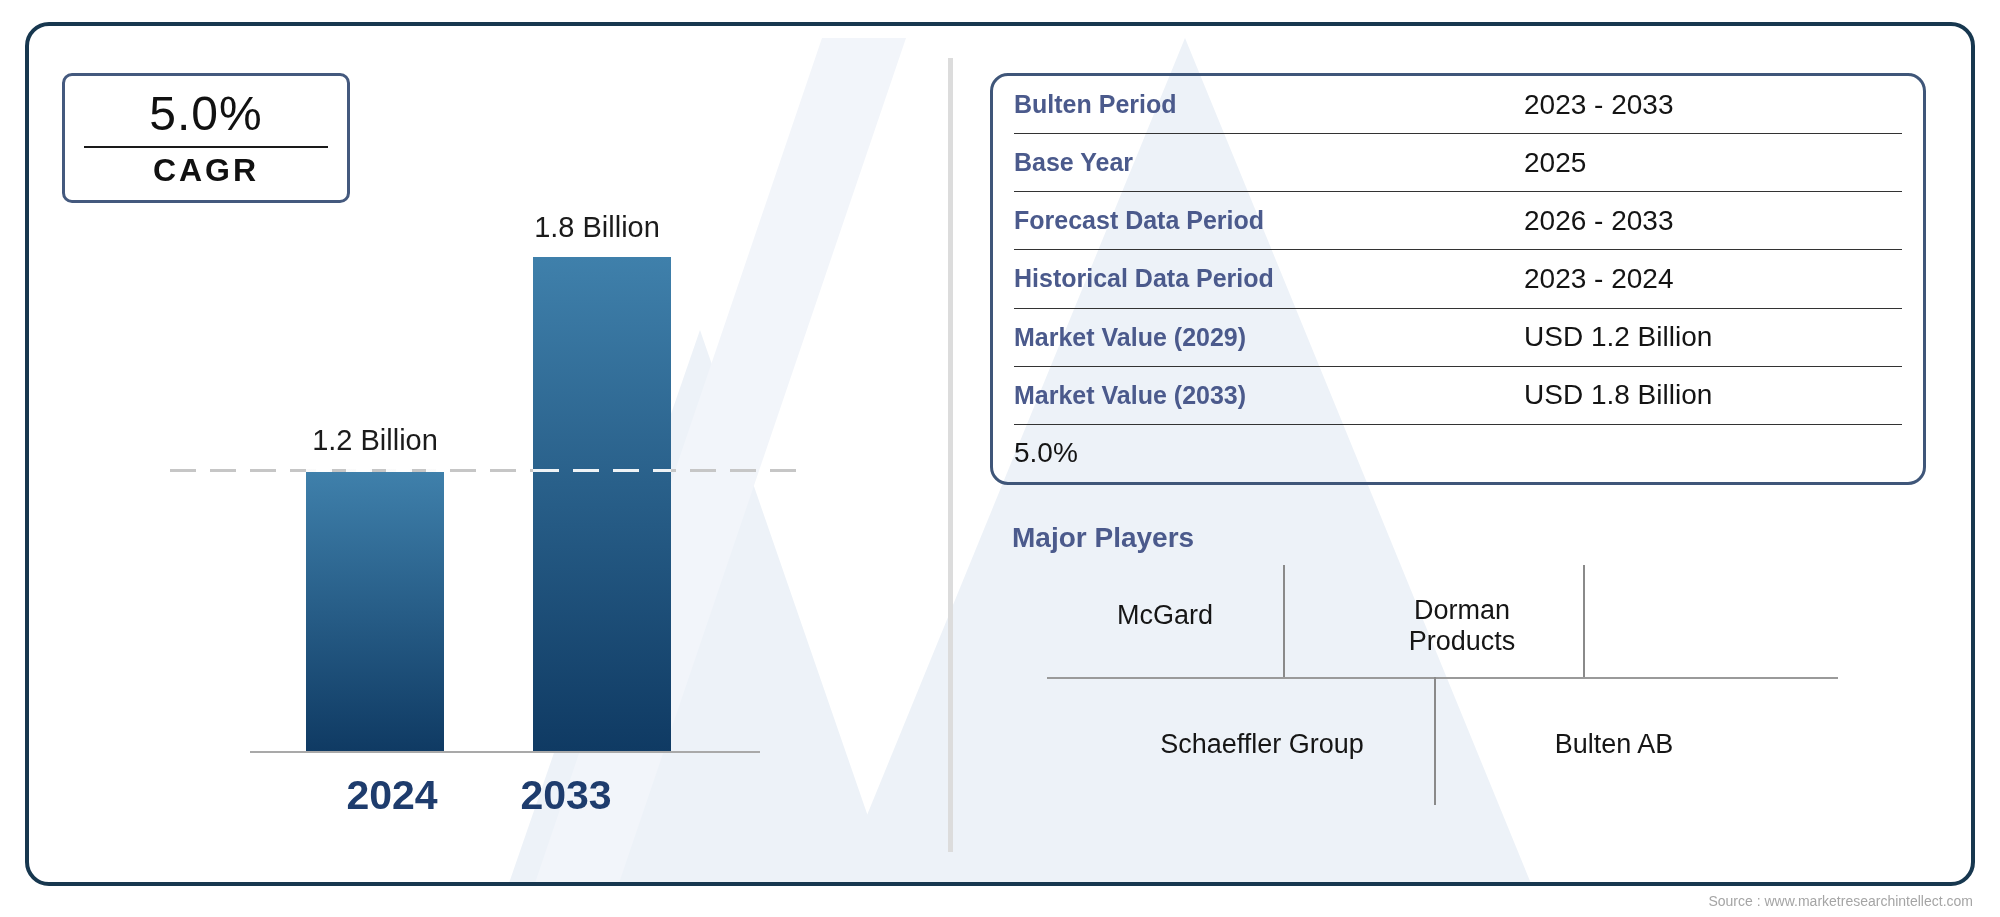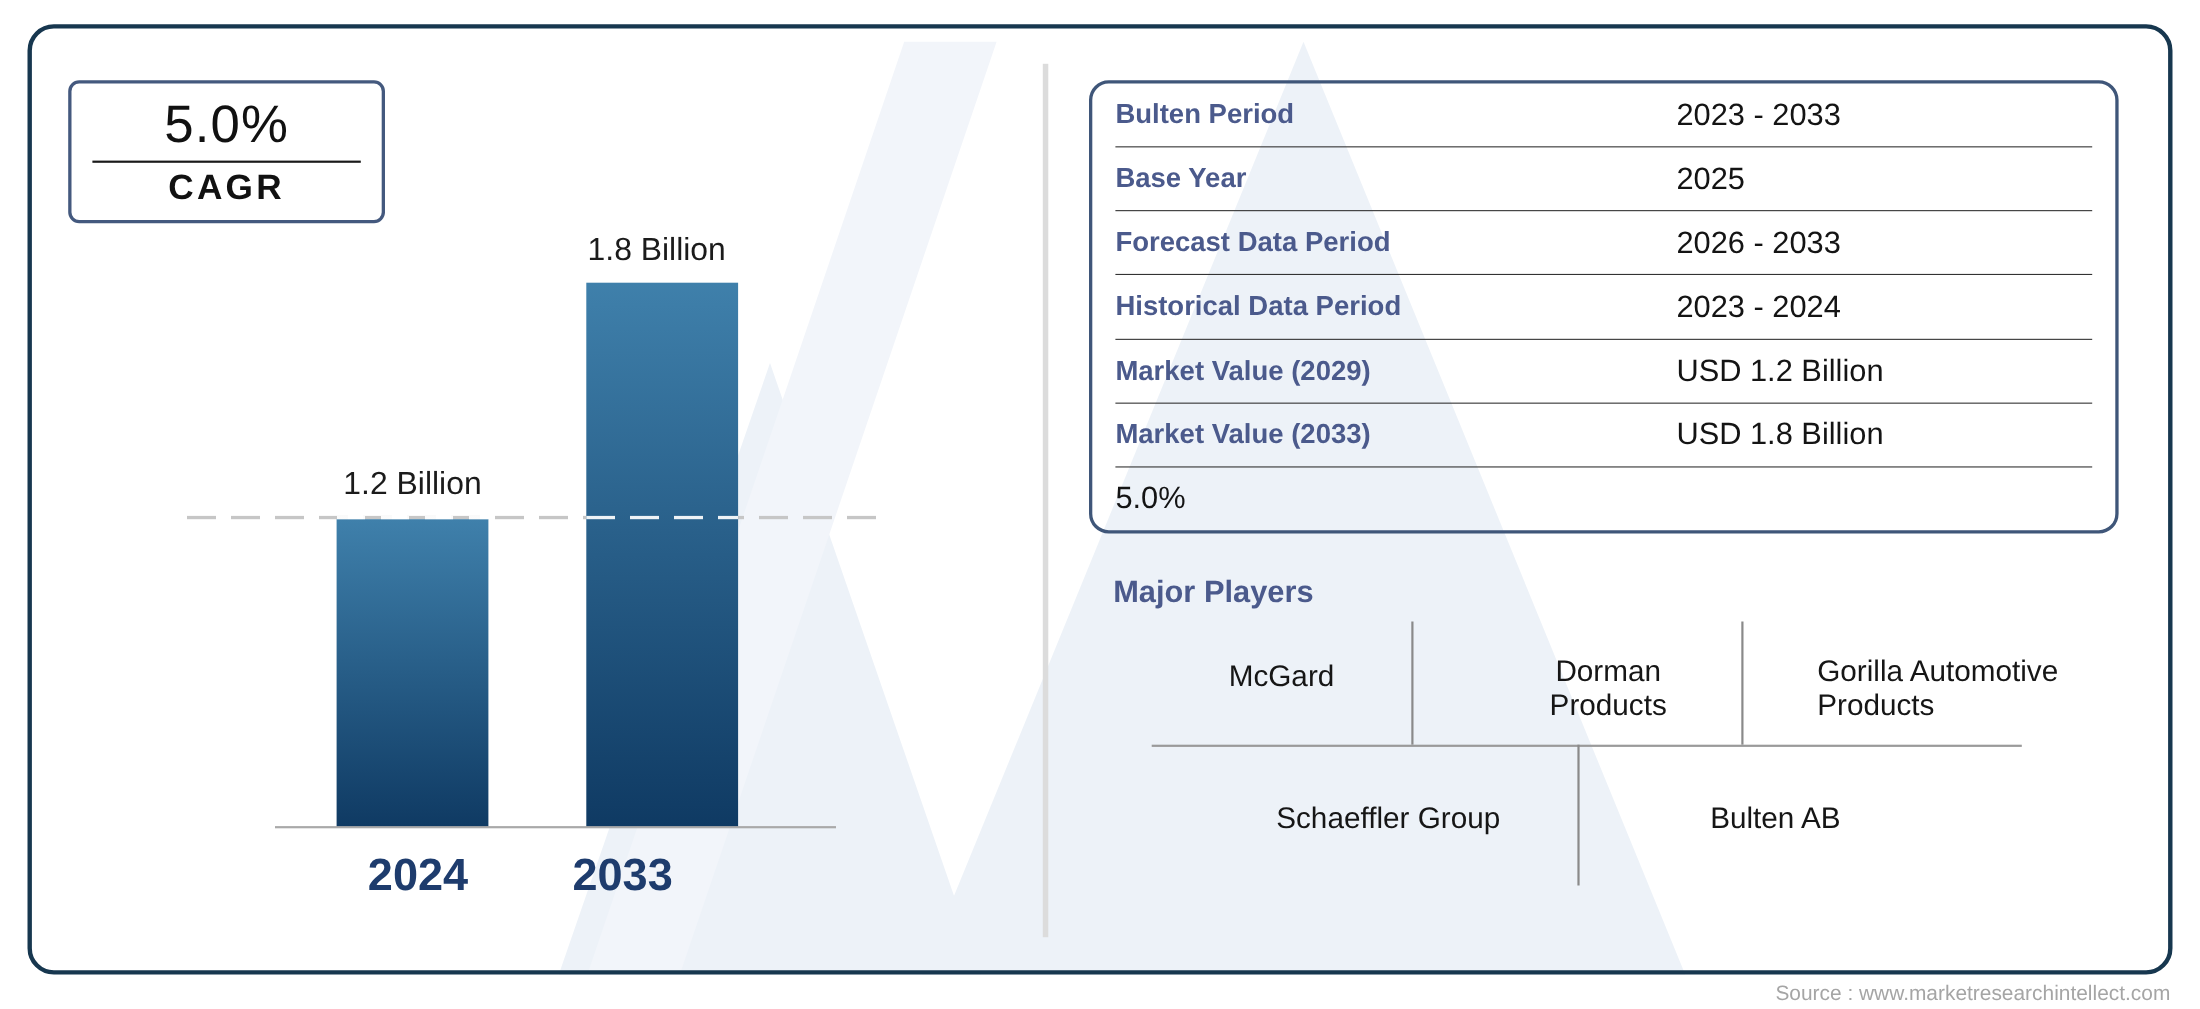--- a/index.html
+++ b/index.html
@@ -118,21 +118,21 @@
   .axis-year {
     position: absolute;
     width: 200px;
     top: 772px;
     text-align: center;
     font-size: 41px;
     font-weight: bold;
     color: #1e3c6d;
     letter-spacing: 0px;
   }
-  .year-1 { left: 280px; }
+  .year-1 { left: 292px; }
   .year-2 { left: 466px; }
 
   
   .info-table {
     position: absolute;
     left: 990px; top: 73px;
     width: 936px; height: 412px;
     border: 3px solid #3f5679;
     border-radius: 18px;
     background: transparent;
@@ -183,21 +183,21 @@
   .pline-v { position: absolute; width: 2px; background: #8a8a8a; }
   .pline-v1 { left: 1283px; top: 565px; height: 112px; }
   .pline-v2 { left: 1583px; top: 565px; height: 112px; }
   .pline-v3 { left: 1434px; top: 677px; height: 128px; }
   .pline-h  { position: absolute; left: 1047px; top: 677px; width: 791px; height: 2px; background: #9a9a9a; }
 
   
   .source-line {
     position: absolute;
     right: 27px; top: 893px;
-    font-size: 19px;
+    font-size: 14px;
     color: #a5a5a5;
     z-index: 3;
   }
 </style>
 </head>
 <body>
 
 <div class="canvas">
 
   <svg class="watermark" viewBox="0 0 2000 917" xmlns="http://www.w3.org/2000/svg">
@@ -263,21 +263,20 @@
     </div>
   </div>
 
   <div class="players-layer">
     <div class="players-heading">Major Players</div>
 
     <div class="player-cell player-mcgard">McGard</div>
     <div class="pline-v pline-v1"></div>
     <div class="player-cell player-dorman">Dorman Products</div>
     <div class="pline-v pline-v2"></div>
-    <div class="player-cell player-gorilla">Gorilla Automotive Products</div>
 
     <div class="pline-h"></div>
 
     <div class="player-cell player-schaeffler">Schaeffler Group</div>
     <div class="pline-v pline-v3"></div>
     <div class="player-cell player-bulten">Bulten AB</div>
   </div>
 
   <div class="source-line">Source : www.marketresearchintellect.com</div>
 

